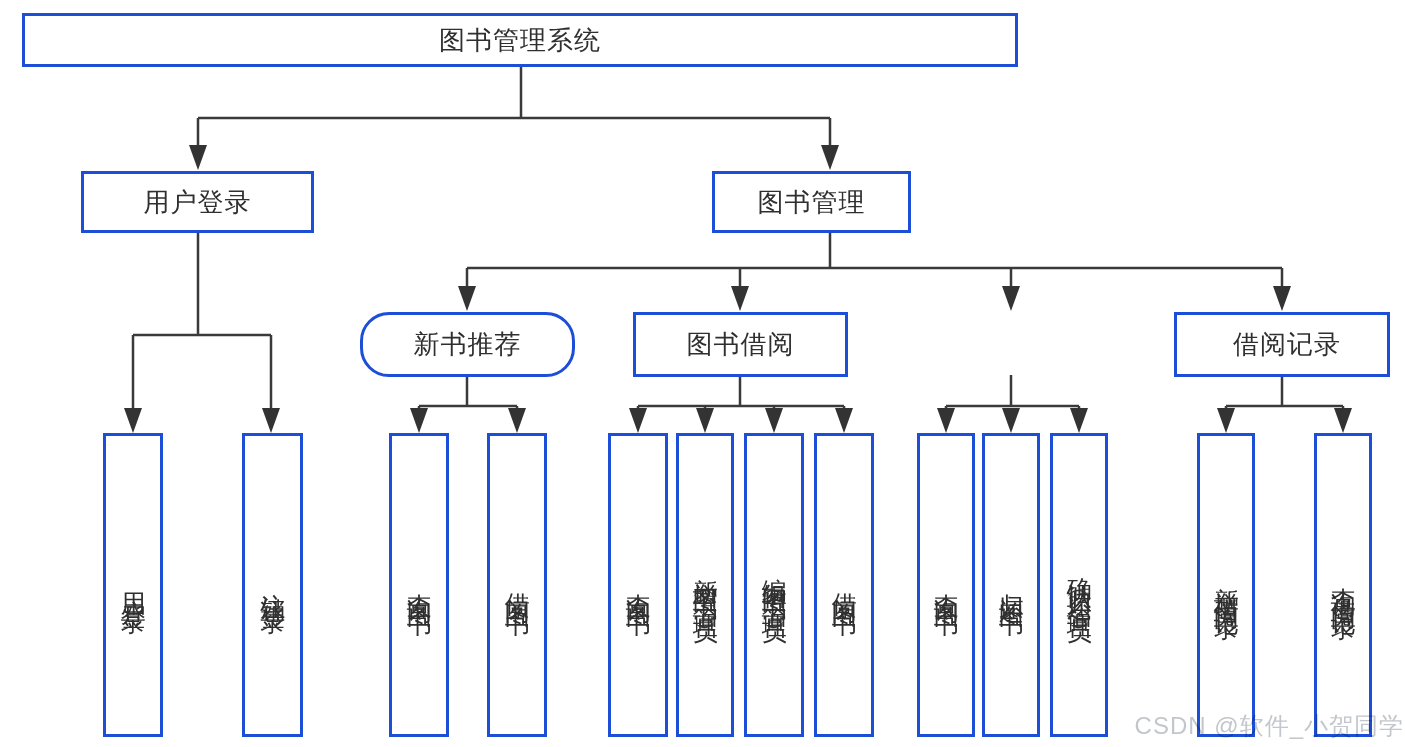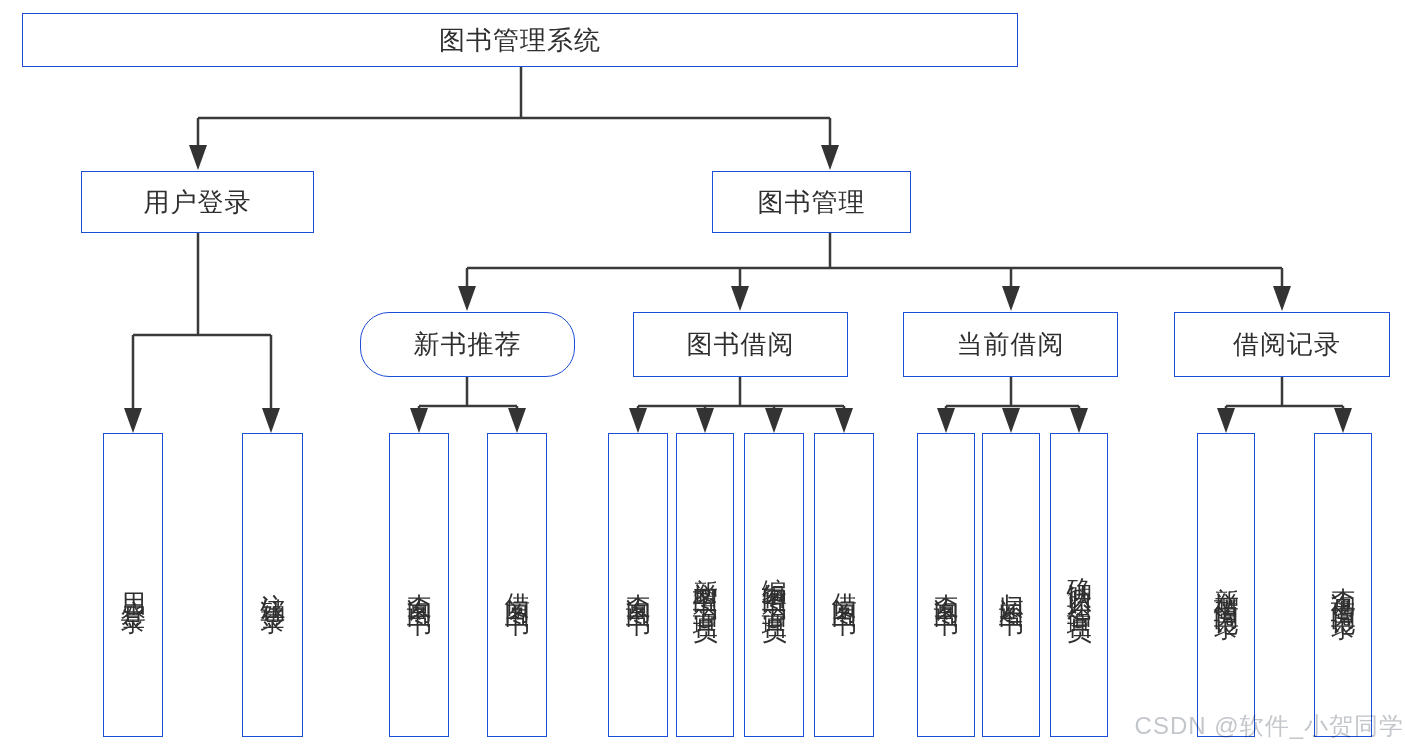--- a/index.html
+++ b/index.html
@@ -10,21 +10,21 @@
     font-family:"Liberation Sans", sans-serif;
     overflow:hidden;
   }
   .wires{position:absolute;left:0;top:0;width:1405px;height:747px;}
   .wires path.line{stroke:#3a3a3a;stroke-width:2.5;fill:none;}
   .wires path.arrow{fill:#333333;stroke:none;}
   .box{
     position:absolute;
     box-sizing:border-box;
     background:#ffffff;
-    border:1px solid #1d4ed8;
+    border:3px solid #1d4ed8;
     color:#2f2f2f;
     display:flex;align-items:center;justify-content:center;
     font-size:26px;letter-spacing:1px;
     white-space:nowrap;
     font-family:Liberation Serif, serif;
   }
   .vbox{
     writing-mode:vertical-rl;
     text-orientation:mixed;
     font-size:25px;
@@ -97,21 +97,20 @@
     </g>
   </svg>
 
   <div class="box" style="left:22px;top:13px;width:996px;height:54px;">图书管理系统</div>
 
   <div class="box" style="left:81px;top:171px;width:233px;height:62px;">用户登录</div>
   <div class="box" style="left:712px;top:171px;width:199px;height:62px;">图书管理</div>
 
   <div class="box" style="left:360px;top:312px;width:215px;height:65px;border-radius:29px;">新书推荐</div>
   <div class="box" style="left:633px;top:312px;width:215px;height:65px;">图书借阅</div>
-  <div class="box" style="left:903px;top:312px;width:215px;height:65px;">当前借阅</div>
   <div class="box" style="left:1174px;top:312px;width:216px;height:65px;padding-left:10px;">借阅记录</div>
 
   <div class="box vbox" style="left:103px;top:433px;width:60px;height:304px;">用户登录</div>
   <div class="box vbox" style="left:242px;top:433px;width:61px;height:304px;">注销登录</div>
 
   <div class="box vbox" style="left:389px;top:433px;width:60px;height:304px;">查询图书</div>
   <div class="box vbox" style="left:487px;top:433px;width:60px;height:304px;">借阅图书</div>
 
   <div class="box vbox" style="left:608px;top:433px;width:60px;height:304px;">查询图书</div>
   <div class="box vbox" style="left:676px;top:433px;width:58px;height:304px;">新增图书（管理员）</div>

